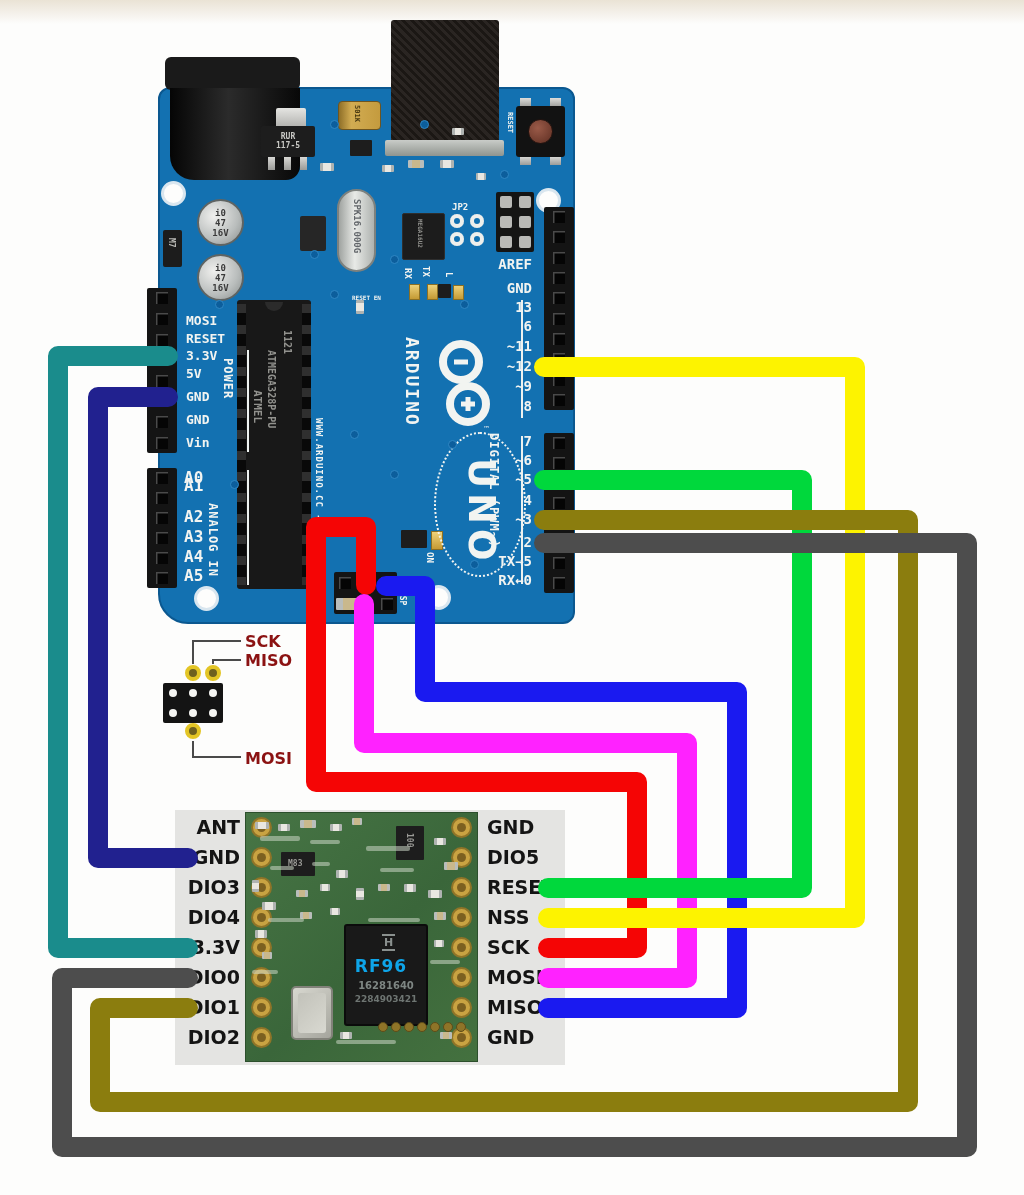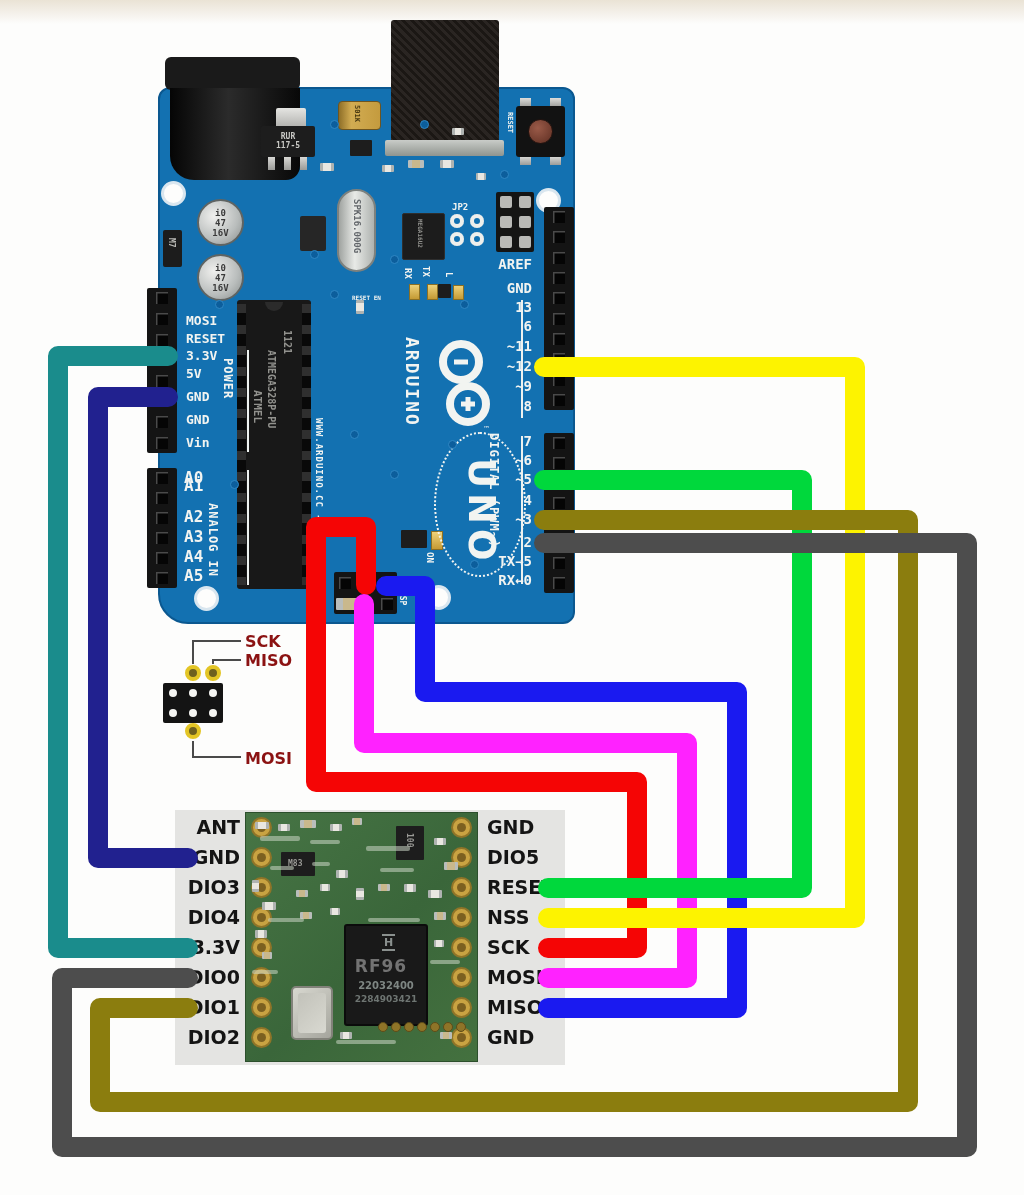--- a/index.html
+++ b/index.html
@@ -184,22 +184,22 @@
   <div class="abs rfmpanel"></div>
   <div class="abs pcb"></div>
   <div class="abs sot" style="left:281px;top:852px;width:34px;height:24px;">
     <span class="abs" style="left:7px;top:7px;color:#9A9A96;font:bold 8px 'DejaVu Sans Mono',monospace;">M83</span>
   </div>
   <div class="abs sot" style="left:396px;top:826px;width:28px;height:34px;">
     <span class="abs vtext" style="left:9px;top:7px;color:#9A9A96;font:bold 8px 'DejaVu Sans Mono',monospace;">100</span>
   </div>
   <div class="abs rfchip">
     <span class="abs" style="left:36px;top:8px;color:#8A908E;font:bold 11px 'DejaVu Sans',sans-serif;border-bottom:2px solid #8A908E;border-top:2px solid #8A908E;padding:0 2px;">H</span>
-    <span class="abs" style="left:0;right:10px;top:30px;color:#737373;font:bold 17px 'DejaVu Sans',sans-serif;letter-spacing:1px;">RF96</span>
-    <span class="abs" style="left:0;right:0;top:54px;color:#7E8683;font:bold 10px 'DejaVu Sans',sans-serif;">22032400</span>
+    <span class="abs" style="left:0;right:10px;top:30px;color:#0ea5e9;font:bold 17px 'DejaVu Sans',sans-serif;letter-spacing:1px;">RF96</span>
+    <span class="abs" style="left:0;right:0;top:54px;color:#7E8683;font:bold 10px 'DejaVu Sans',sans-serif;">16281640</span>
     <span class="abs" style="left:0;right:0;top:68px;color:#6E7572;font:bold 9px 'DejaVu Sans',sans-serif;">2284903421</span>
   </div>
   <div class="abs rfxtal"></div>
 
   <svg id="legendlines" width="1024" height="1195">
       <polyline points="193,664 193,641 241,641" fill="none" stroke="#4A4A4A" stroke-width="2"></polyline>
       <polyline points="213,664 213,660 241,660" fill="none" stroke="#4A4A4A" stroke-width="2"></polyline>
       <polyline points="193,741 193,757 241,757" fill="none" stroke="#4A4A4A" stroke-width="2"></polyline>
     </svg>
   <svg id="wires" width="1024" height="1195" style="z-index:40;">

